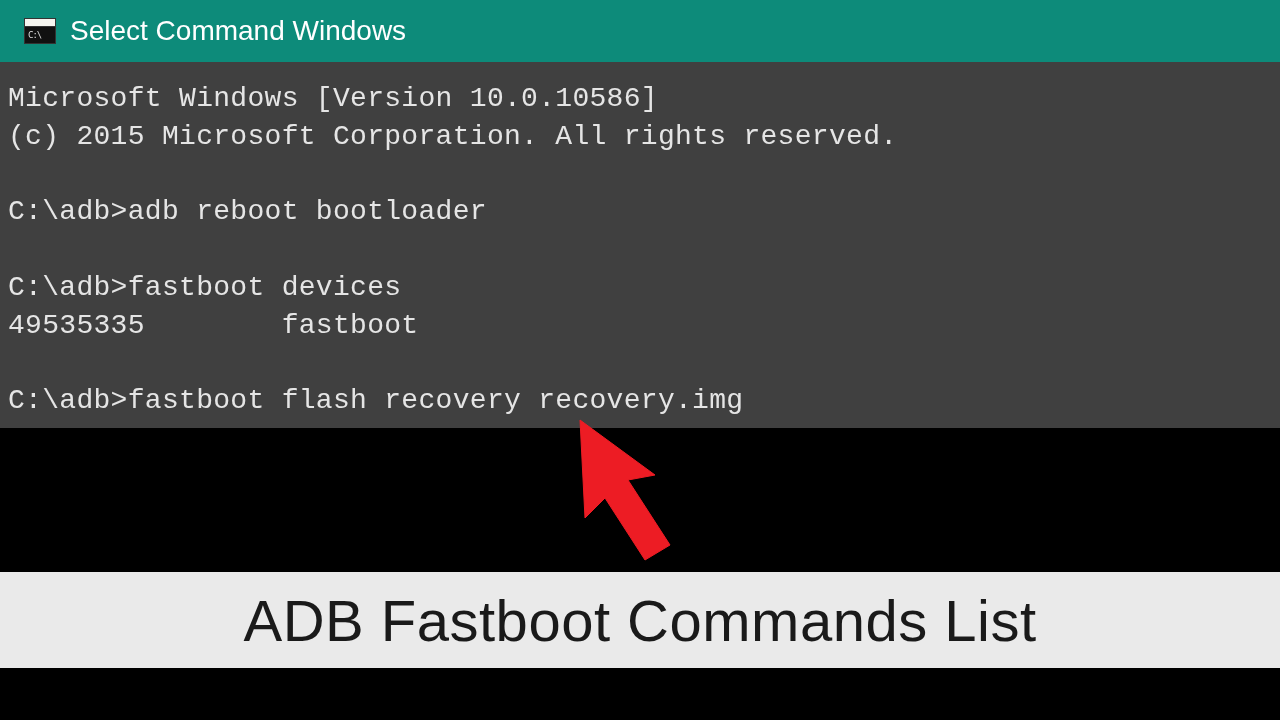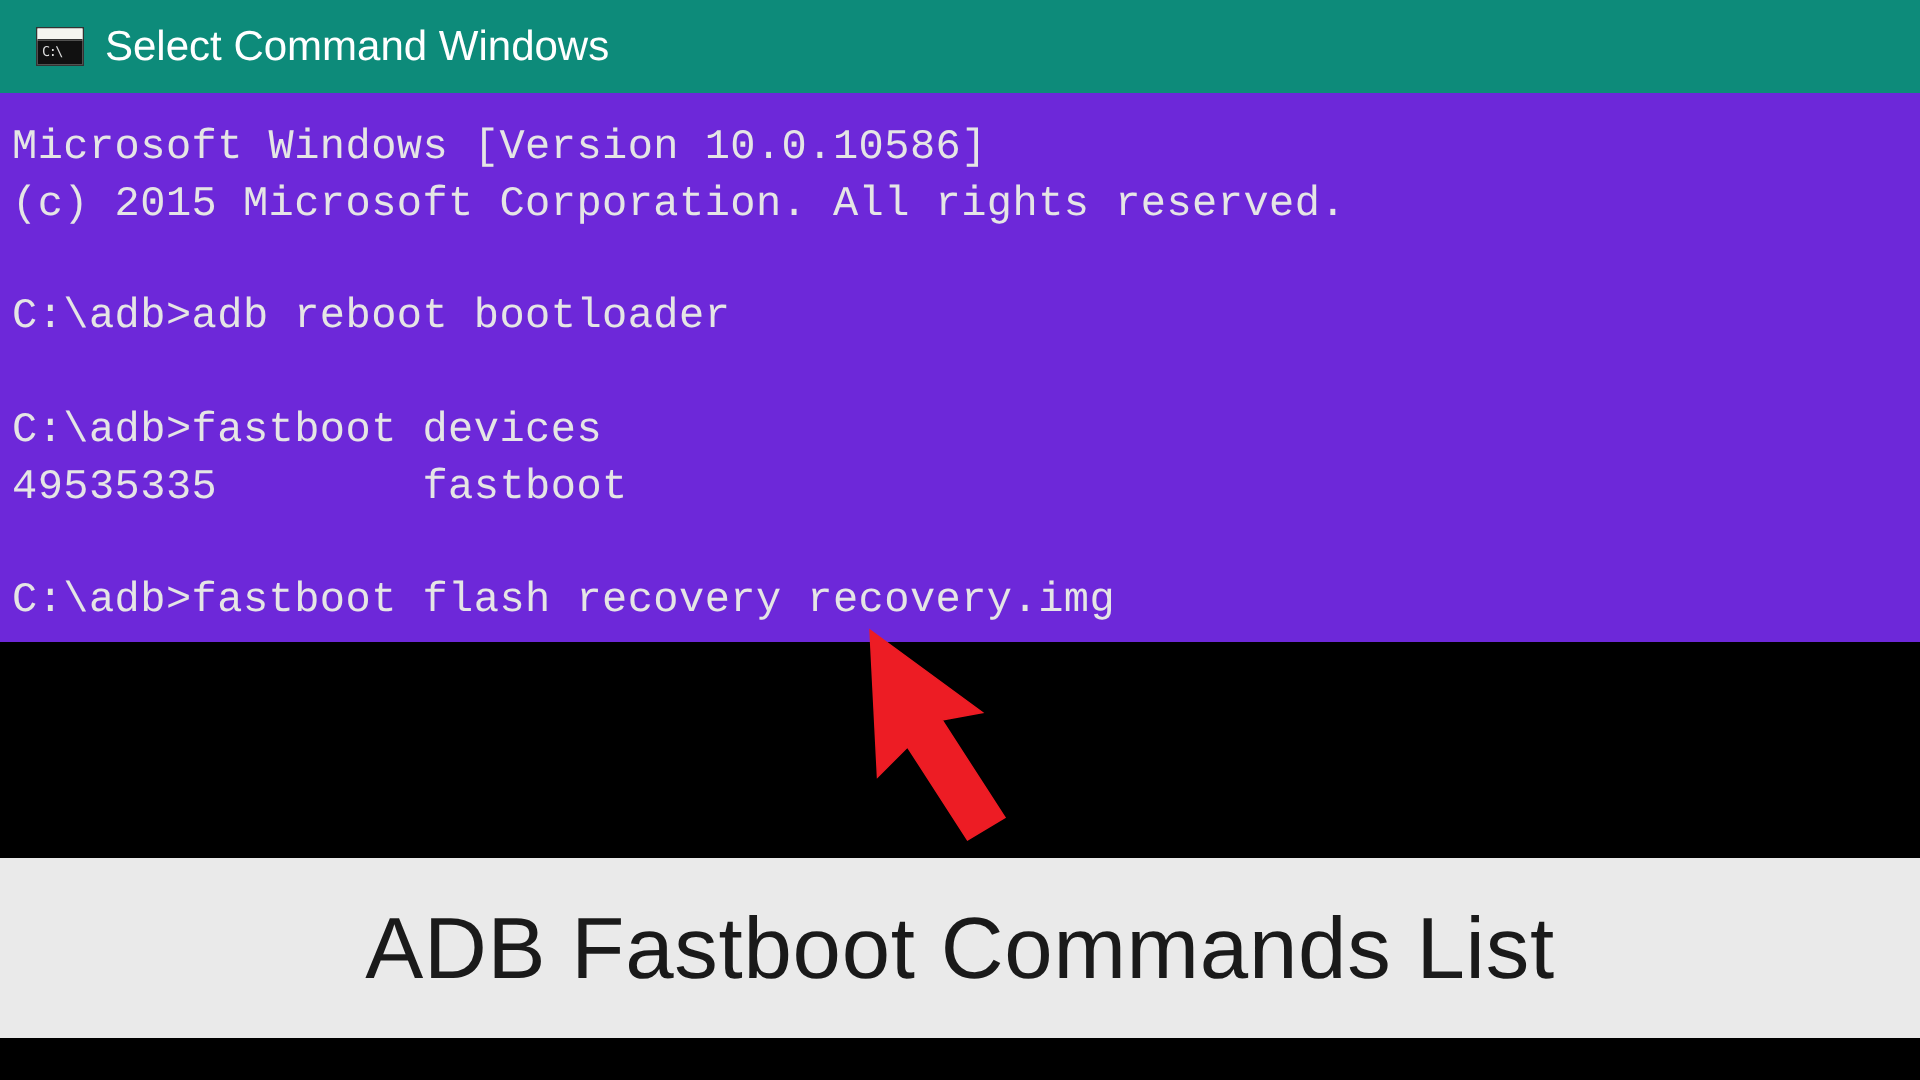--- a/index.html
+++ b/index.html
@@ -49,40 +49,40 @@
       font-family: monospace;
       letter-spacing: -1px;
     }
     .titlebar-text {
       color: #fff;
       font-size: 28px;
       font-weight: 400;
     }
     .terminal {
       padding: 18px 8px 8px 8px;
-      background: #6d28d9;
+      background: #404040;
       color: #e5e5e5;
       font-family: 'Consolas', 'Courier New', monospace;
       font-size: 28px;
       line-height: 1.35;
       white-space: pre;
       letter-spacing: 0.3px;
     }
     .cursor-arrow {
       position: absolute;
       left: 560px;
       top: 400px;
       pointer-events: none;
     }
     .banner {
       position: absolute;
       left: 0;
       top: 572px;
       width: 100%;
-      height: 120px;
+      height: 96px;
       background: #eaeaea;
       display: flex;
       align-items: center;
       justify-content: center;
     }
     .banner-text {
       font-size: 58px;
       font-weight: 400;
       color: #1a1a1a;
       letter-spacing: 0.5px;

